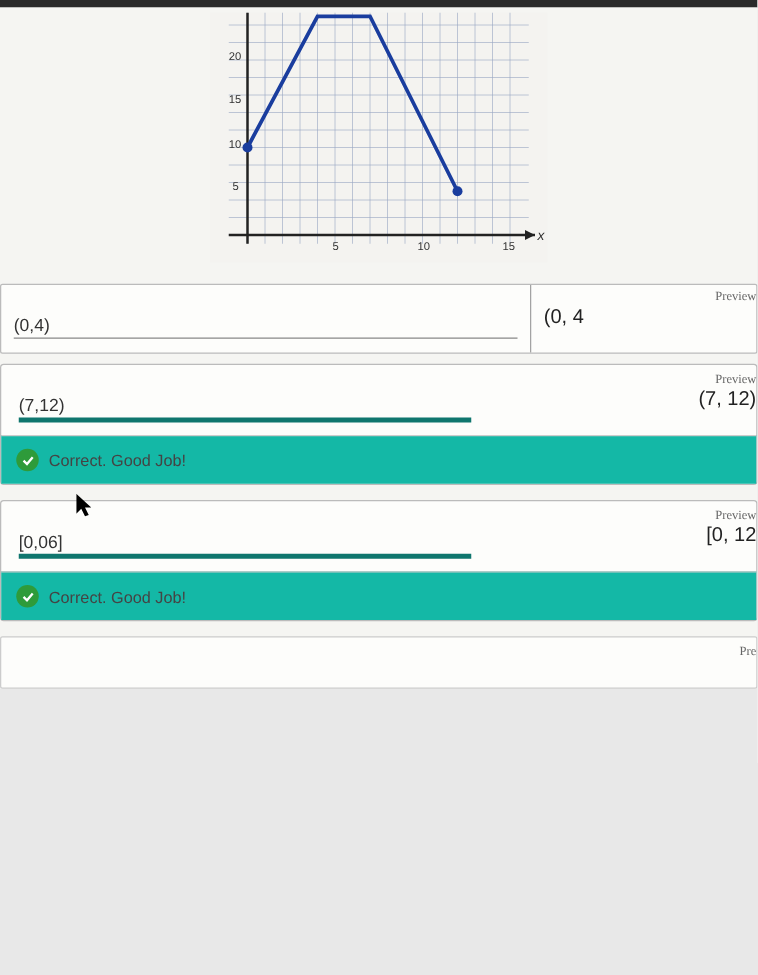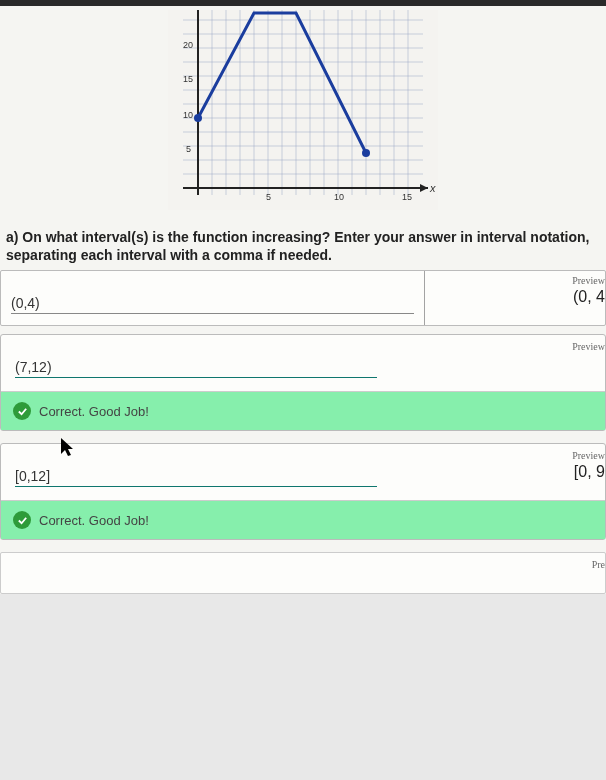--- a/index.html
+++ b/index.html
@@ -64,59 +64,58 @@
   .preview-label {
     font-size: 10px;
     color: #666;
     text-align: right;
     margin-bottom: 2px;
     font-family: Liberation Serif, serif;
   }
   .preview-value {
     font-size: 16px;
     color: #222;
-    text-align: right;
   }
   .box {
     border: 1px solid #bbb;
     border-radius: 3px;
     margin: 4px 0 12px 0;
     background: #fdfdfb;
   }
   .box .answer-area {
     display: flex;
     align-items: stretch;
     min-height: 56px;
   }
   .box .ans-left {
     flex: 1;
     padding: 24px 10px 10px 14px;
     font-size: 14px;
   }
   .box .ans-left .val {
-    border-bottom: 1px solid #0f766e;
+    border-bottom: 4px solid #0f766e;
     padding-bottom: 2px;
     display:block;
     width: 90%;
   }
   .box .pv {
     width: 170px;
     padding: 6px 0 6px 8px;
   }
   .box .pv .preview-label { text-align:right; }
   .box .pv .preview-value { text-align:right; }
   .feedback {
     border-top: 1px solid #ccc;
     padding: 10px 12px;
     display: flex;
     align-items: center;
     gap: 8px;
     font-size: 13px;
     color: #444;
-    background: #86efac;
+    background: #14b8a6;
   }
   .check-icon {
     width: 18px;
     height: 18px;
     border-radius: 50%;
     background: #2e9b3a;
     display: inline-flex;
     align-items: center;
     justify-content: center;
     flex-shrink: 0;
@@ -198,61 +197,61 @@
     <text x="166" y="190" font-size="9" fill="#333">10</text>
     <text x="234" y="190" font-size="9" fill="#333">15</text>
     <text x="262" y="182" font-size="11" font-style="italic" fill="#333">x</text>
 
     <polyline points="30,108 86,3 128,3 198,143" fill="none" stroke="#1a3d9e" stroke-width="3"></polyline>
     <circle cx="30" cy="108" r="4" fill="#1a3d9e"></circle>
     <circle cx="198" cy="143" r="4" fill="#1a3d9e"></circle>
   </svg>
 </div>
 
-<div class="question">a) On what interval(s) is the function increasing? Enter your answer in interval notation, separating each interval with a comma if needed.</div>
 <div class="answer-row">
   <div class="answer-input">
     <span class="val">(0,4)</span>
   </div>
   <div class="preview-col">
     <div class="preview-label">Preview</div>
     <div class="preview-value">(0, 4</div>
   </div>
 </div>
 
 <div class="box">
   <div class="answer-area">
     <div class="ans-left">
       <span class="val">(7,12)</span>
     </div>
     <div class="pv">
       <div class="preview-label">Preview</div>
+      <div class="preview-value">(7, 12)</div>
     </div>
   </div>
   <div class="feedback">
     <span class="check-icon">
       <svg viewBox="0 0 12 12">
             <polyline points="2,6 5,9 10,3" fill="none" stroke="#fff" stroke-width="2"></polyline>
           </svg>
     </span>
     <span>Correct. Good Job!</span>
   </div>
 </div>
 
 <div class="box">
   <div class="answer-area cursor">
     <div class="ans-left" style="position:relative;">
       <svg class="cursor-arrow" viewBox="0 0 16 20">
         <polygon points="0,0 0,16 4,12 7,18 10,17 7,11 12,11" fill="#000"></polygon>
       </svg>
-      <span class="val">[0,12]</span>
+      <span class="val">[0,06]</span>
     </div>
     <div class="pv">
       <div class="preview-label">Preview</div>
-      <div class="preview-value">[0, 9</div>
+      <div class="preview-value">[0, 12</div>
     </div>
   </div>
   <div class="feedback">
     <span class="check-icon">
       <svg viewBox="0 0 12 12">
             <polyline points="2,6 5,9 10,3" fill="none" stroke="#fff" stroke-width="2"></polyline>
           </svg>
     </span>
     <span>Correct. Good Job!</span>
   </div>

